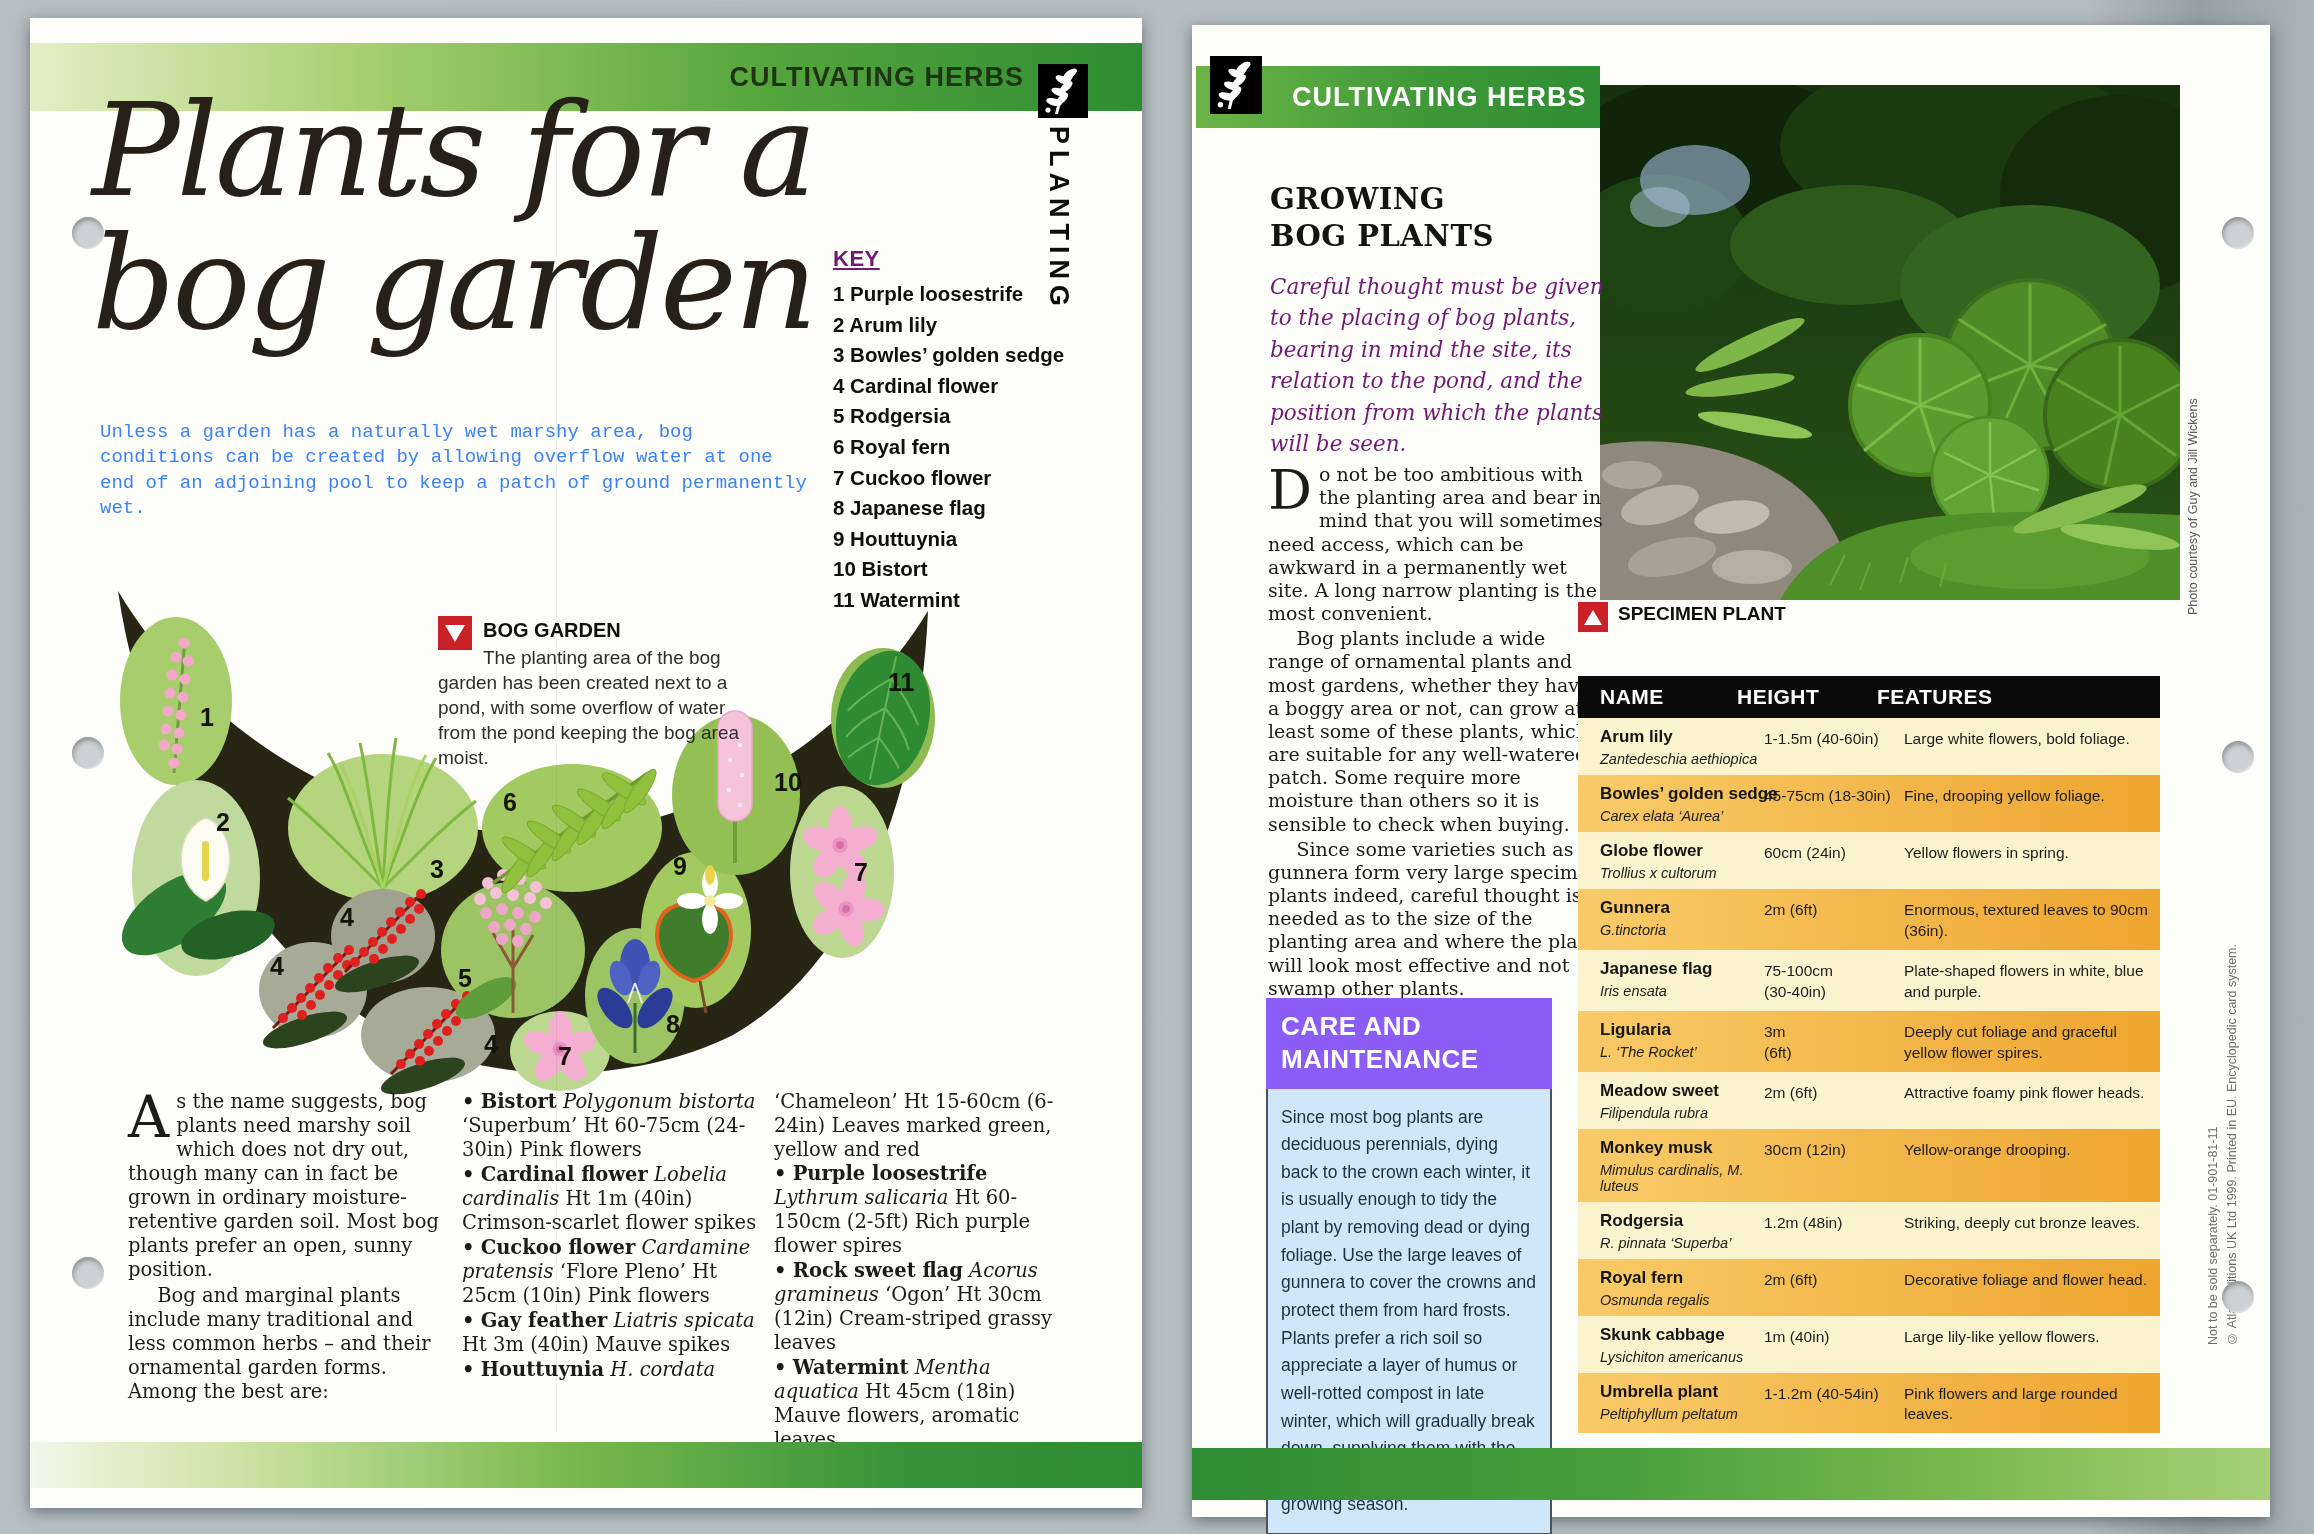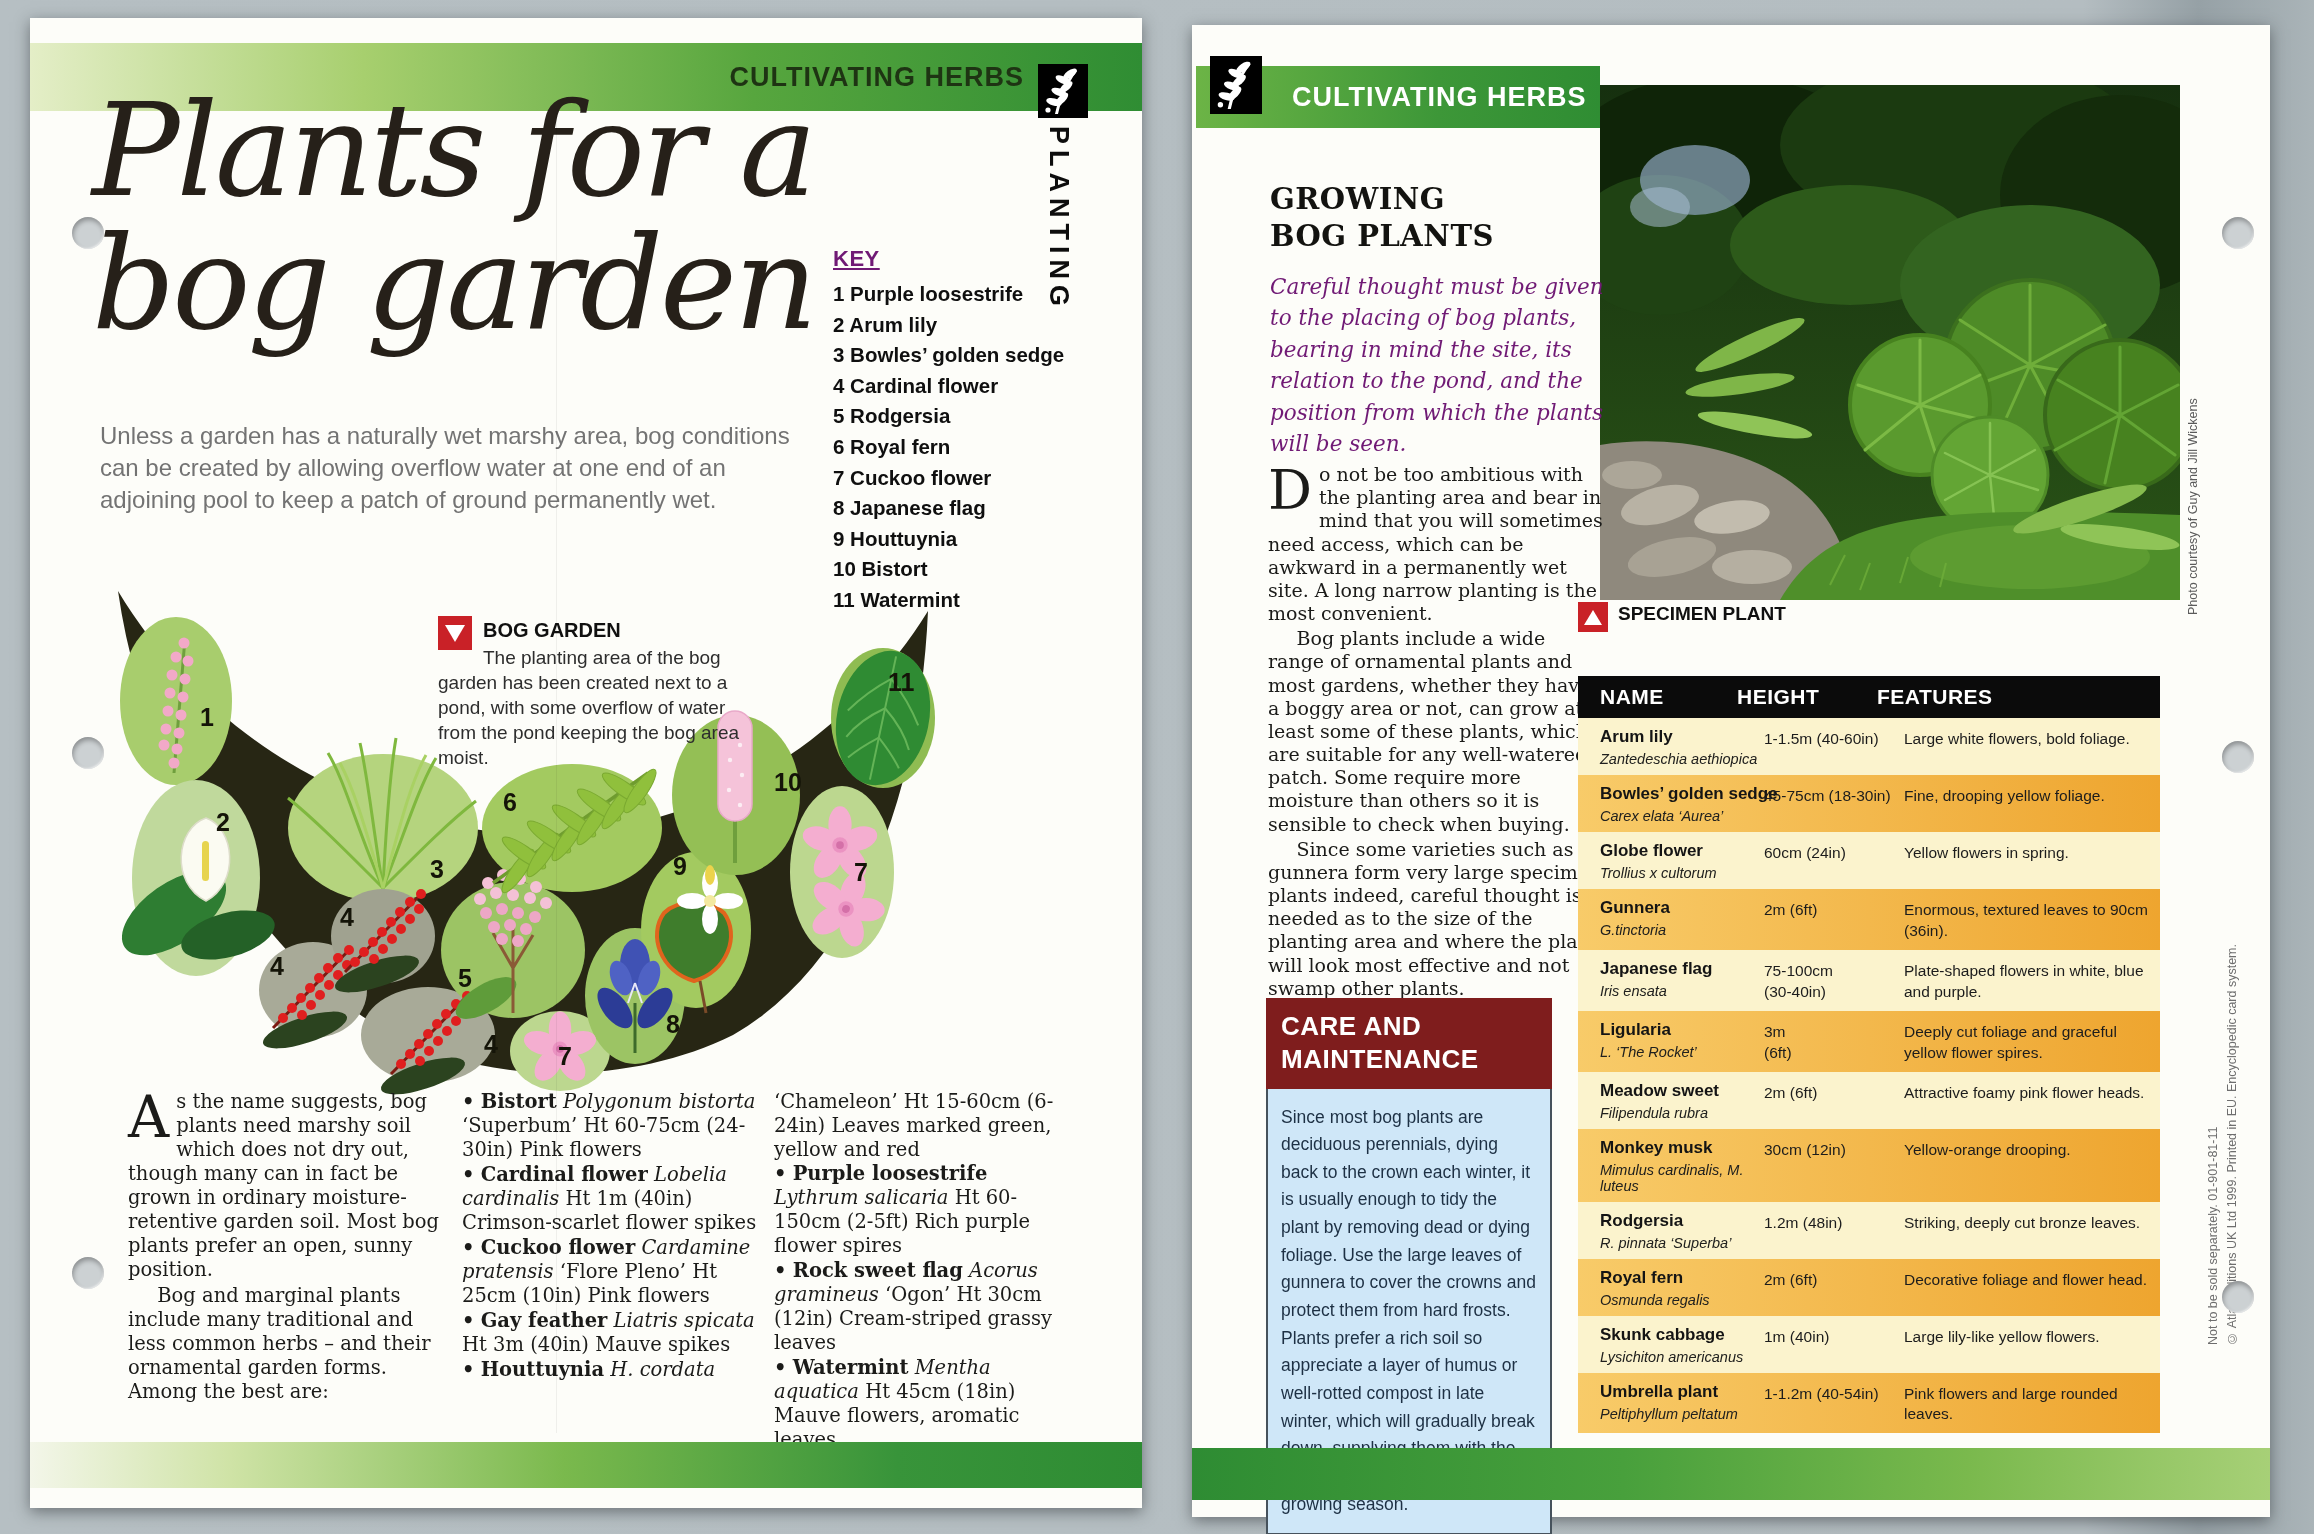--- a/index.html
+++ b/index.html
@@ -15,21 +15,21 @@
     background:linear-gradient(90deg,#e4eec7 0%,#a7cf6e 30%,#57a63e 65%,#2f8d33 100%);}
   .series-l{position:absolute;right:118px;top:50%;transform:translateY(-50%);
     font-weight:bold;font-size:27px;letter-spacing:1px;color:#1e3413;}
   .sprigbox{position:absolute;background:#000;}
   .sprig-l{left:1008px;top:46px;width:50px;height:54px;}
   .planting{position:absolute;left:1013px;top:108px;writing-mode:vertical-rl;
     font-weight:bold;font-size:27px;letter-spacing:6px;color:#0d0d0d;}
   .title{position:absolute;left:62px;top:66px;font-family:"DejaVu Serif","Liberation Serif",serif;
     font-style:italic;font-size:130px;line-height:1.02;letter-spacing:-3px;color:#262019;}
   .intro{position:absolute;left:70px;top:402px;width:712px;
-    font-family:Liberation Sans, sans-serif;font-size:24px;line-height:1.34;color:#737373;}
+    font-family:Liberation Mono, monospace;font-size:19px;line-height:1.34;color:#3b82f6;}
   .key{position:absolute;left:803px;top:228px;width:242px;}
   .key-h{font-size:22px;font-weight:bold;text-decoration:underline;letter-spacing:.5px;margin-bottom:10px;color:#701a75;}
   .key-item{font-size:20.5px;font-weight:bold;line-height:1.2;margin-bottom:6px;
     padding-left:26px;text-indent:-26px;color:#0f0f0f;}
   .diagram{position:absolute;left:58px;top:565px;width:960px;height:534px;pointer-events:none;}
   .callout{position:absolute;left:408px;top:598px;width:322px;}
   .ico-red{float:left;width:34px;height:34px;background:#c92127;margin-right:11px;
     display:flex;align-items:center;justify-content:center;}
   .tri-down{width:0;height:0;border-left:10px solid transparent;border-right:10px solid transparent;border-top:17px solid #fff;}
   .tri-up{width:0;height:0;border-left:9px solid transparent;border-right:9px solid transparent;border-bottom:15px solid #fff;}
@@ -62,21 +62,21 @@
   .credit{position:absolute;left:994px;top:360px;height:230px;writing-mode:vertical-rl;
     transform:rotate(180deg);font-size:12.5px;color:#5b5b5b;}
   .sec-title{position:absolute;left:78px;top:156px;font-family:"DejaVu Serif","Liberation Serif",serif;
     font-weight:bold;font-size:29px;line-height:1.28;letter-spacing:.5px;color:#131310;}
   .lede{position:absolute;left:78px;top:246px;width:334px;font-family:"DejaVu Serif","Liberation Serif",serif;
     font-style:italic;font-size:21.5px;line-height:1.46;color:#701a75;}
   .rbody{position:absolute;left:76px;top:438px;width:336px;
     font-family:"DejaVu Serif","Liberation Serif",serif;font-size:19px;line-height:1.22;color:#1b1b19;}
   .rbody .dropcap{font-size:55px;}
   .care{position:absolute;left:74px;top:973px;width:286px;}
-  .care-h{background:#7f1d1d;color:#fff;font-weight:bold;font-size:26px;line-height:1.28;
+  .care-h{background:#8b5cf6;color:#fff;font-weight:bold;font-size:26px;line-height:1.28;
     padding:12px 15px;letter-spacing:.5px;}
   .care-b{background:#cfe7f8;border:2px solid #46525c;border-top:none;
     padding:15px 13px;font-size:17.5px;line-height:1.58;color:#1d3044;}
   .specimen{position:absolute;left:386px;top:577px;width:572px;}
   .specimen .ico-red{width:30px;height:30px;margin-right:10px;}
   .spec-title{font-size:19px;font-weight:bold;color:#101010;padding-top:1px;}
   .spec-text{font-size:17px;line-height:1.32;color:#222;margin-top:2px;}
   .spec-latin{font-style:italic;}
   .table{position:absolute;left:386px;top:651px;width:582px;}
   .t-head{display:flex;align-items:center;background:#0b0b0b;color:#fff;font-weight:bold;

